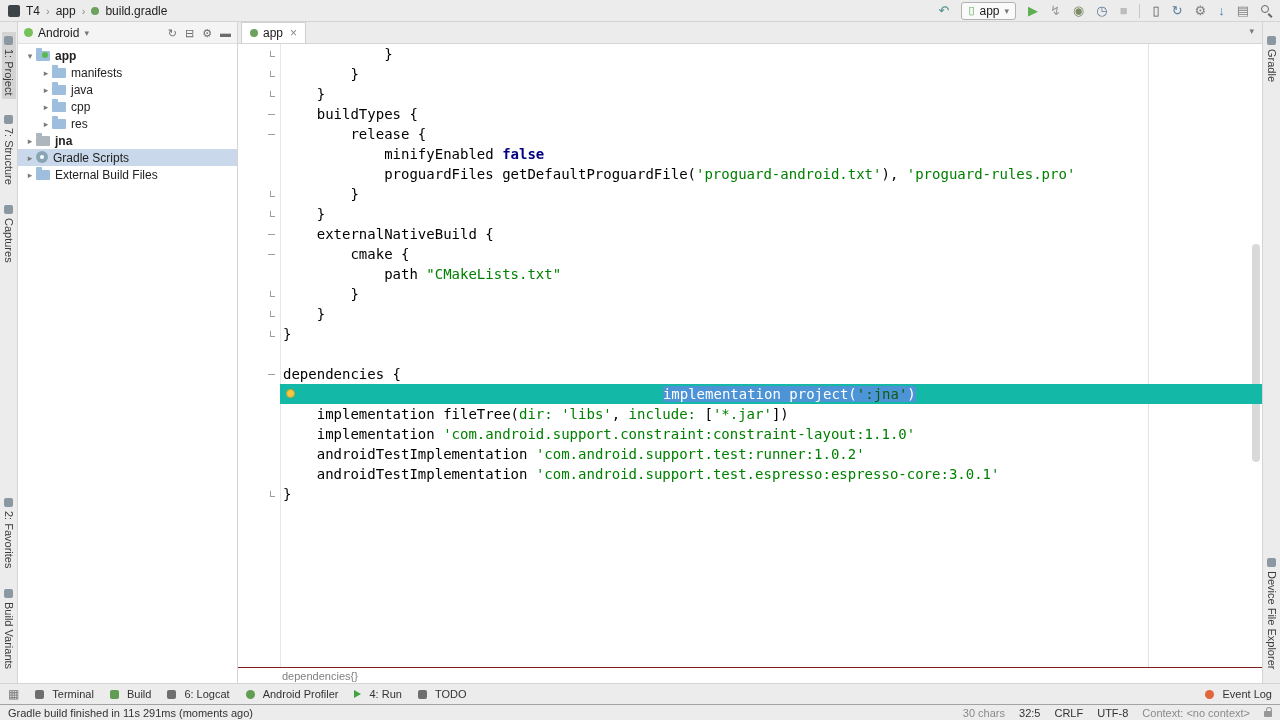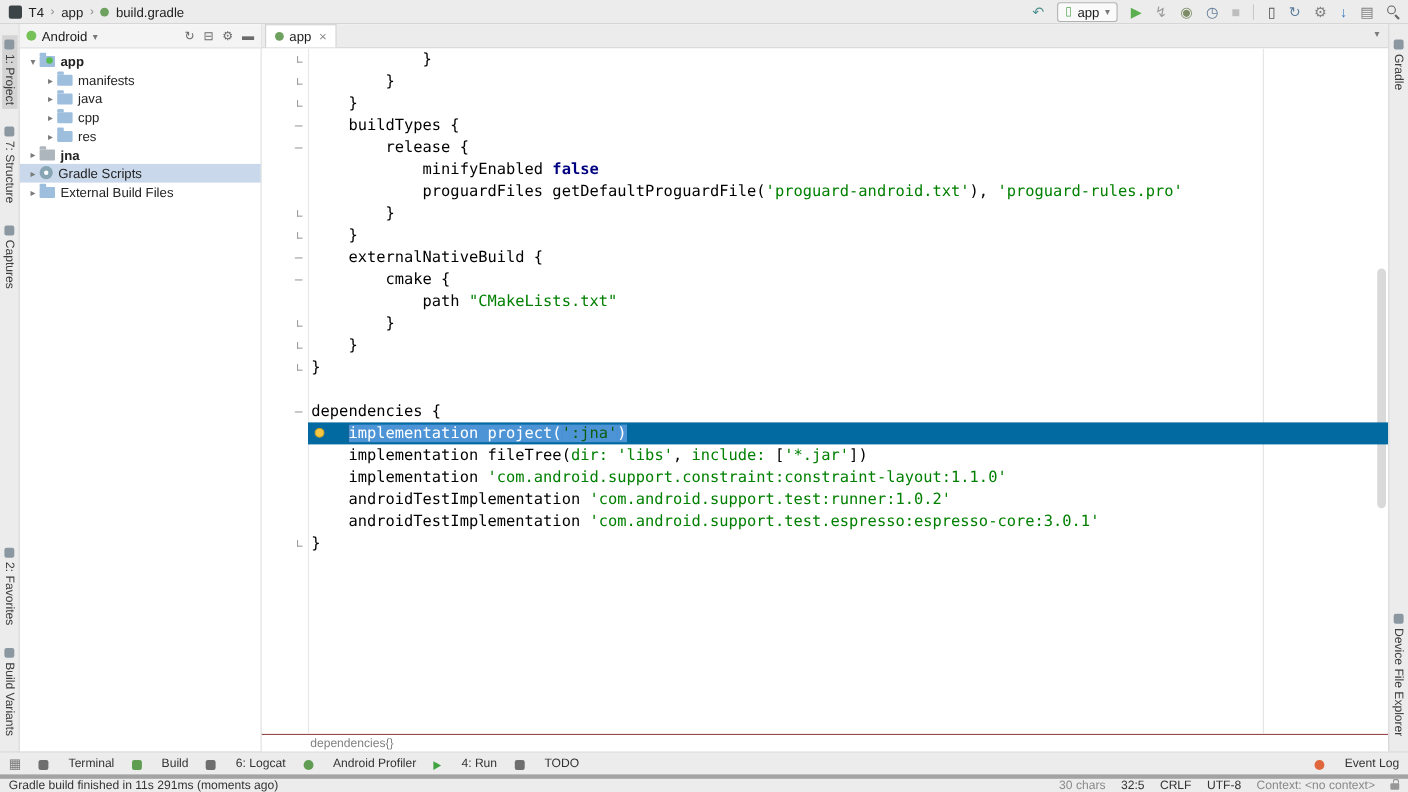--- a/index.html
+++ b/index.html
@@ -65,45 +65,45 @@
 
   .codewrap { flex:1; position:relative; overflow:hidden; background:#fff; }
   .codewrap::before { content:''; position:absolute; left:42px; top:0; bottom:0; width:1px; background:#e7e7e7; }
   .margin-guide { position:absolute; left:910px; top:0; bottom:0; width:1px; background:#e3e3e3; }
   .scroll-thumb { position:absolute; right:2px; top:200px; width:8px; height:218px; background:#d2d2d2; border-radius:4px; opacity:.85; }
   .cl { display:flex; height:20px; position:relative; z-index:1; }
   .g { width:42px; flex:none; display:flex; align-items:center; justify-content:flex-end; padding-right:5px; }
   .fo { width:7px; height:0; border-top:1px solid #9e9e9e; display:inline-block; }
   .fe { width:5px; height:6px; border-left:1px solid #9e9e9e; border-bottom:1px solid #9e9e9e; display:inline-block; }
   .t { flex:1; white-space:pre; font-family:"DejaVu Sans Mono", monospace; font-size:14px; line-height:20px; position:relative; padding-left:3px; color:#000; }
-  .cl.current .t { background:#0369a1; }
+  .cl.current .t { background:#14b8a6;text-align:center; }
   .seg-p { color:#000000; }
   .seg-s { color:#008000; font-weight:normal; }
   .seg-k { color:#000080; font-weight:bold; }
   .seg-m { color:#008000; }
   .sel { background:#4d94d6; }
   .seg-p.sel { color:#ffffff; }
   .seg-s.sel { color:#0f5c0f; }
   .caret { display:inline-block; width:1px; height:16px; background:#111; vertical-align:text-bottom; margin-right:-1px; }
   .bulb { position:absolute; left:6px; top:5px; width:9px; height:9px; border-radius:50%; background:#f6c744; border:1px solid #c9a227; }
 
   .crumbs { height:16px; background:#fff; display:flex; align-items:center; padding-left:44px; font-size:11px; color:#808080; border-top:1px solid #7f1d1d; }
 
   
   .btoolbar { height:21px; background:#ececec; border-top:1px solid #d4d4d4; display:flex; align-items:center; gap:16px; padding:0 8px; font-size:11px; color:#333; }
   .switcher { color:#777; font-size:12px; }
   .bgroup { display:flex; align-items:center; gap:16px; }
-  .bitem { display:flex; align-items:flex-end; gap:18px; }
+  .bitem { display:flex; align-items:center; gap:8px; }
   .mini { width:9px; height:9px; border-radius:2px; display:inline-block; }
   .mini.round { border-radius:50%; }
   .play-ic { width:0; height:0; border-left:7px solid #3fa33f; border-top:4px solid transparent; border-bottom:4px solid transparent; display:inline-block; }
   .spacer { flex:1; }
 
   
-  .statusbar { height:16px; background:#ececec; border-top:4px solid #a3a3a3; display:flex; align-items:center; padding:0 8px; font-size:11px; color:#333; gap:14px; }
+  .statusbar { height:16px; background:#ececec; border-top:1px solid #a3a3a3; display:flex; align-items:center; padding:0 8px; font-size:11px; color:#333; gap:14px; }
   .sb-dim { color:#8a8a8a; }
   .lock { width:8px; height:6px; background:#979797; position:relative; display:inline-block; border-radius:1px; margin-top:2px; }
   .lock::before { content:''; position:absolute; top:-4px; left:1.5px; width:4px; height:4px; border:1px solid #979797; border-bottom:none; border-radius:3px 3px 0 0; }
 </style>
 </head>
 <body>
 
 <div class="titlebar">
   <div class="tb-left">
     <span class="logo"></span>

